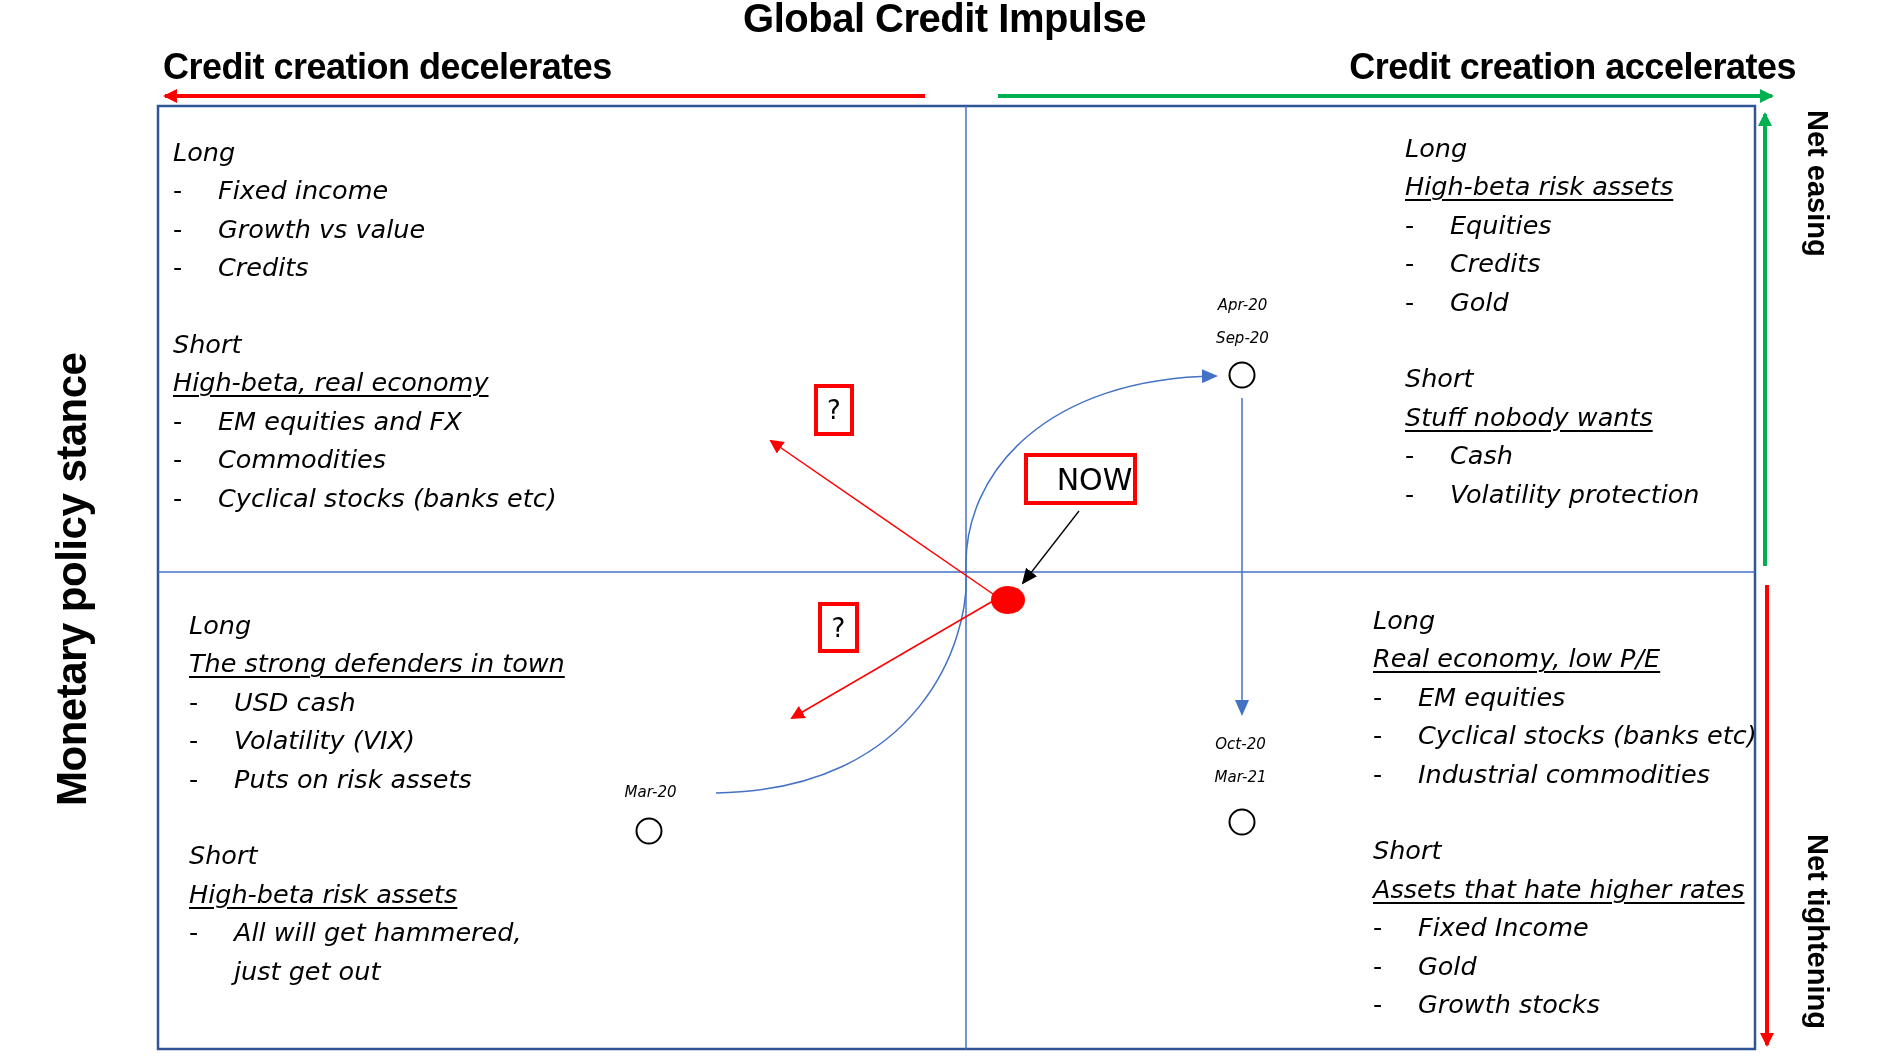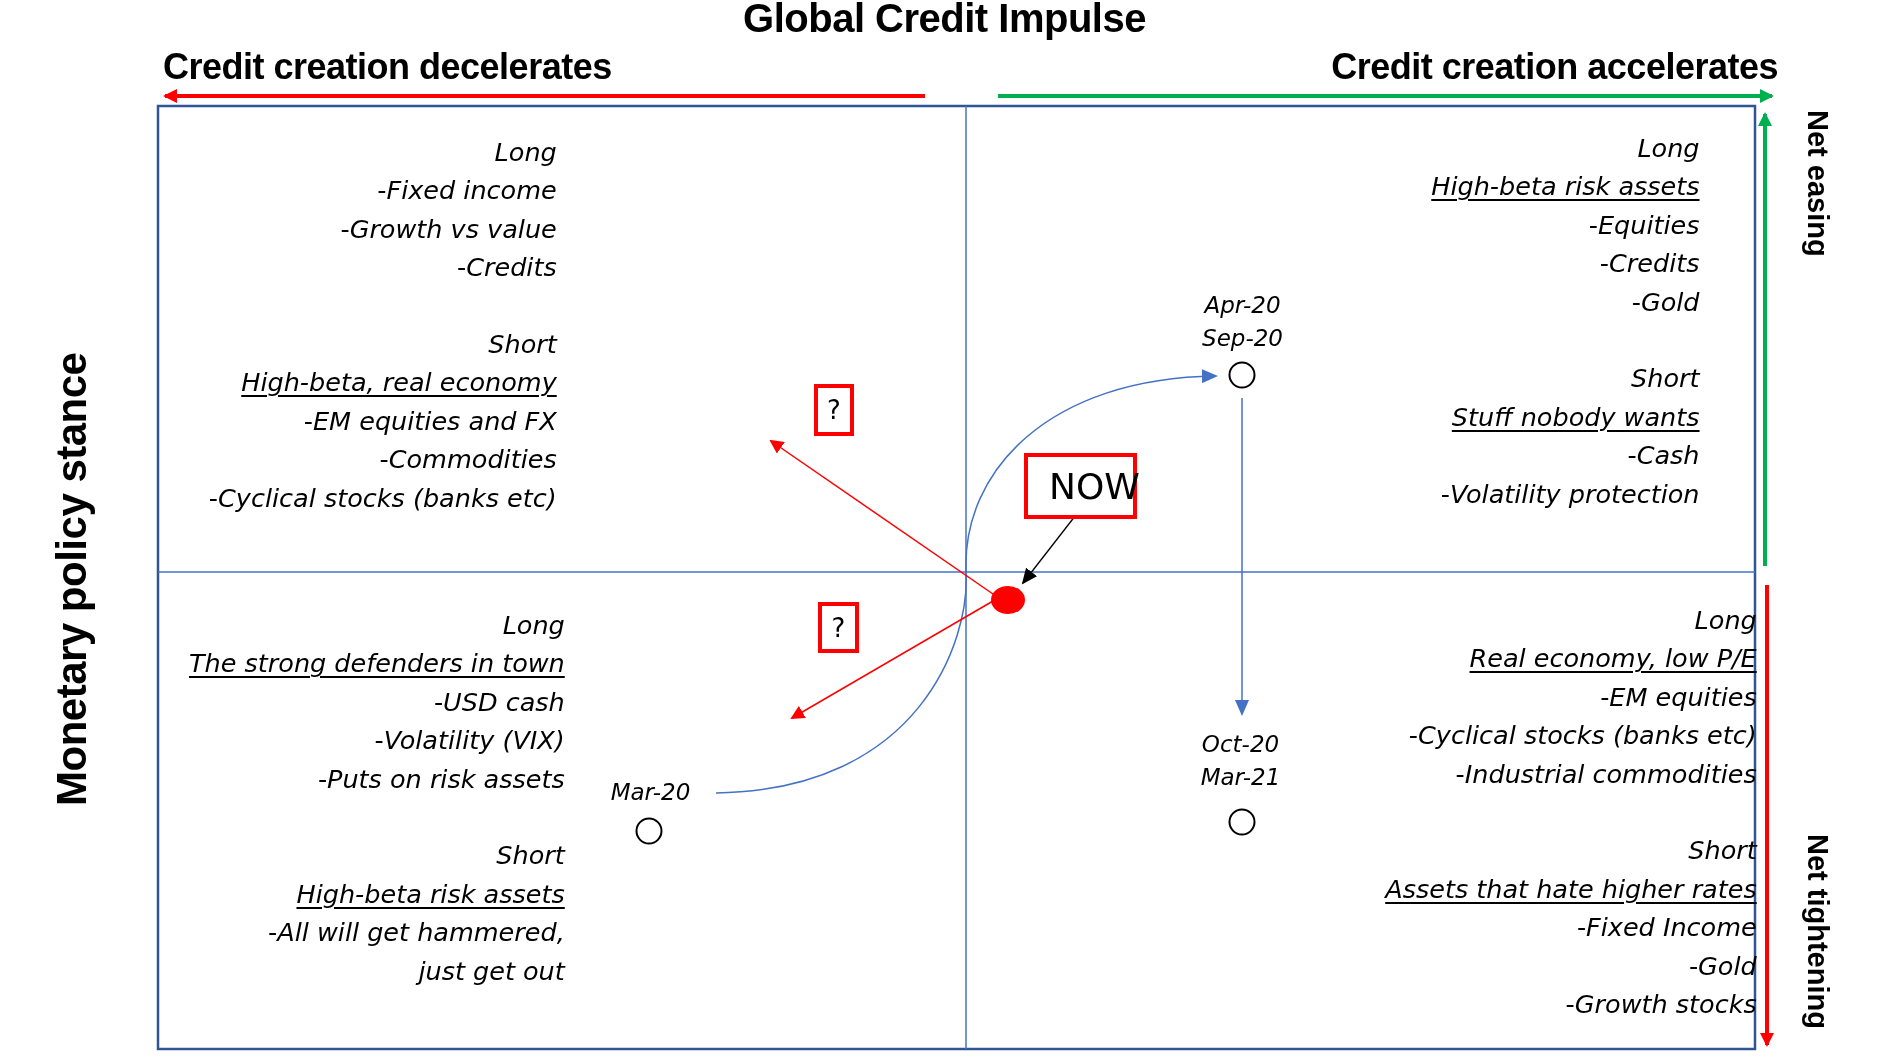--- a/index.html
+++ b/index.html
@@ -5,35 +5,35 @@
   html, body { margin:0; padding:0; background:#ffffff; }
   body { width:1889px; height:1061px; position:relative; overflow:hidden; font-family:"Liberation Sans", sans-serif; color:#000; }
   .abs { position:absolute; }
   .title { left:0; width:1889px; top:-4px; text-align:center; font-weight:bold; font-size:40px; font-family:"Liberation Sans", sans-serif; letter-spacing:-0.5px; }
   .hlabel { top:46px; font-weight:bold; font-size:36px; letter-spacing:-0.5px; }
   .vlabel { font-weight:bold; white-space:nowrap; transform-origin:left top; }
   .ylabel { font-size:42px; letter-spacing:-0.5px; }
   .sidelabel { font-size:29px; }
   svg.overlay { position:absolute; left:0; top:0; }
   .quad { position:absolute; font-style:italic; font-size:28px; line-height:38.4px; font-family:"DejaVu Sans", sans-serif; font-size:25.5px; }
-  .quad .line { white-space:nowrap; height:38.4px;text-align:right; }
+  .quad .line { white-space:nowrap; height:38.4px; }
   .quad .u { text-decoration:underline; text-underline-offset:4px; text-decoration-thickness:2px; }
   .quad .bullet { display:inline-block; width:45px; font-style:normal; }
   .quad .gap { height:38.4px; }
   .quad .cont { padding-left:45px; }
-  .date { position:absolute; font-style:italic; font-family:"DejaVu Sans", sans-serif; font-size:23px; line-height:33px; text-align:center; white-space:nowrap; }
+  .date { position:absolute; font-style:italic; font-family:"DejaVu Sans", sans-serif; font-size:15px; line-height:33px; text-align:center; white-space:nowrap; }
   .qbox { position:absolute; border:4px solid #ff0000; box-sizing:border-box; background:#fff; display:flex; align-items:center; justify-content:center; font-family:"DejaVu Sans", sans-serif; }
 </style>
 </head>
 <body>
 
 <div class="abs title">Global Credit Impulse</div>
 
 <div class="abs hlabel" style="left:163px;">Credit creation decelerates</div>
-<div class="abs hlabel" style="right:111px;">Credit creation accelerates</div>
+<div class="abs hlabel" style="right:93px;">Credit creation accelerates</div>
 
 <div class="abs vlabel ylabel" style="left:48px; top:806px; transform:rotate(-90deg);">Monetary policy stance</div>
 
 <div class="abs vlabel sidelabel" style="left:1834px; top:110px; transform:rotate(90deg);">Net easing</div>
 <div class="abs vlabel sidelabel" style="left:1834px; top:834px; transform:rotate(90deg);">Net tightening</div>
 
 <svg class="overlay" width="1889" height="1061" viewBox="0 0 1889 1061">
   <defs>
     <marker id="ahRed" markerWidth="8" markerHeight="8" refX="6" refY="4" orient="auto" markerUnits="userSpaceOnUse">
       <path d="M0,0 L8,4 L0,8 z" fill="#ff0000"></path>
@@ -79,21 +79,21 @@
   <line x1="993" y1="601" x2="792" y2="718" stroke="#ff0000" stroke-width="1.5" marker-end="url(#ahRedBig)"></line>
 
   <line x1="1079" y1="511" x2="1023" y2="583" stroke="#000000" stroke-width="1.3" marker-end="url(#ahBlack)"></line>
 
   <ellipse cx="1008" cy="600" rx="17" ry="14" fill="#ff0000"></ellipse>
   <circle cx="1242" cy="375" r="12.5" fill="none" stroke="#000" stroke-width="2"></circle>
   <circle cx="649" cy="831" r="12.5" fill="none" stroke="#000" stroke-width="2"></circle>
   <circle cx="1242" cy="822" r="12.5" fill="none" stroke="#000" stroke-width="2"></circle>
 </svg>
 
-<div class="qbox" style="left:1024px; top:453px; width:113px; height:66px; font-size:36px;padding-left:28px;">
+<div class="qbox" style="left:1024px; top:453px; width:113px; height:52px; font-size:30px;padding-left:28px;">
   <span>NOW</span>
 </div>
 <div class="qbox" style="left:814px; top:384px; width:40px; height:52px; font-size:26px;">
   <span>?</span>
 </div>
 <div class="qbox" style="left:818px; top:602px; width:41px; height:51px; font-size:26px;">
   <span>?</span>
 </div>
 
 <div class="date" style="left:1195px; top:289px; width:95px;">

